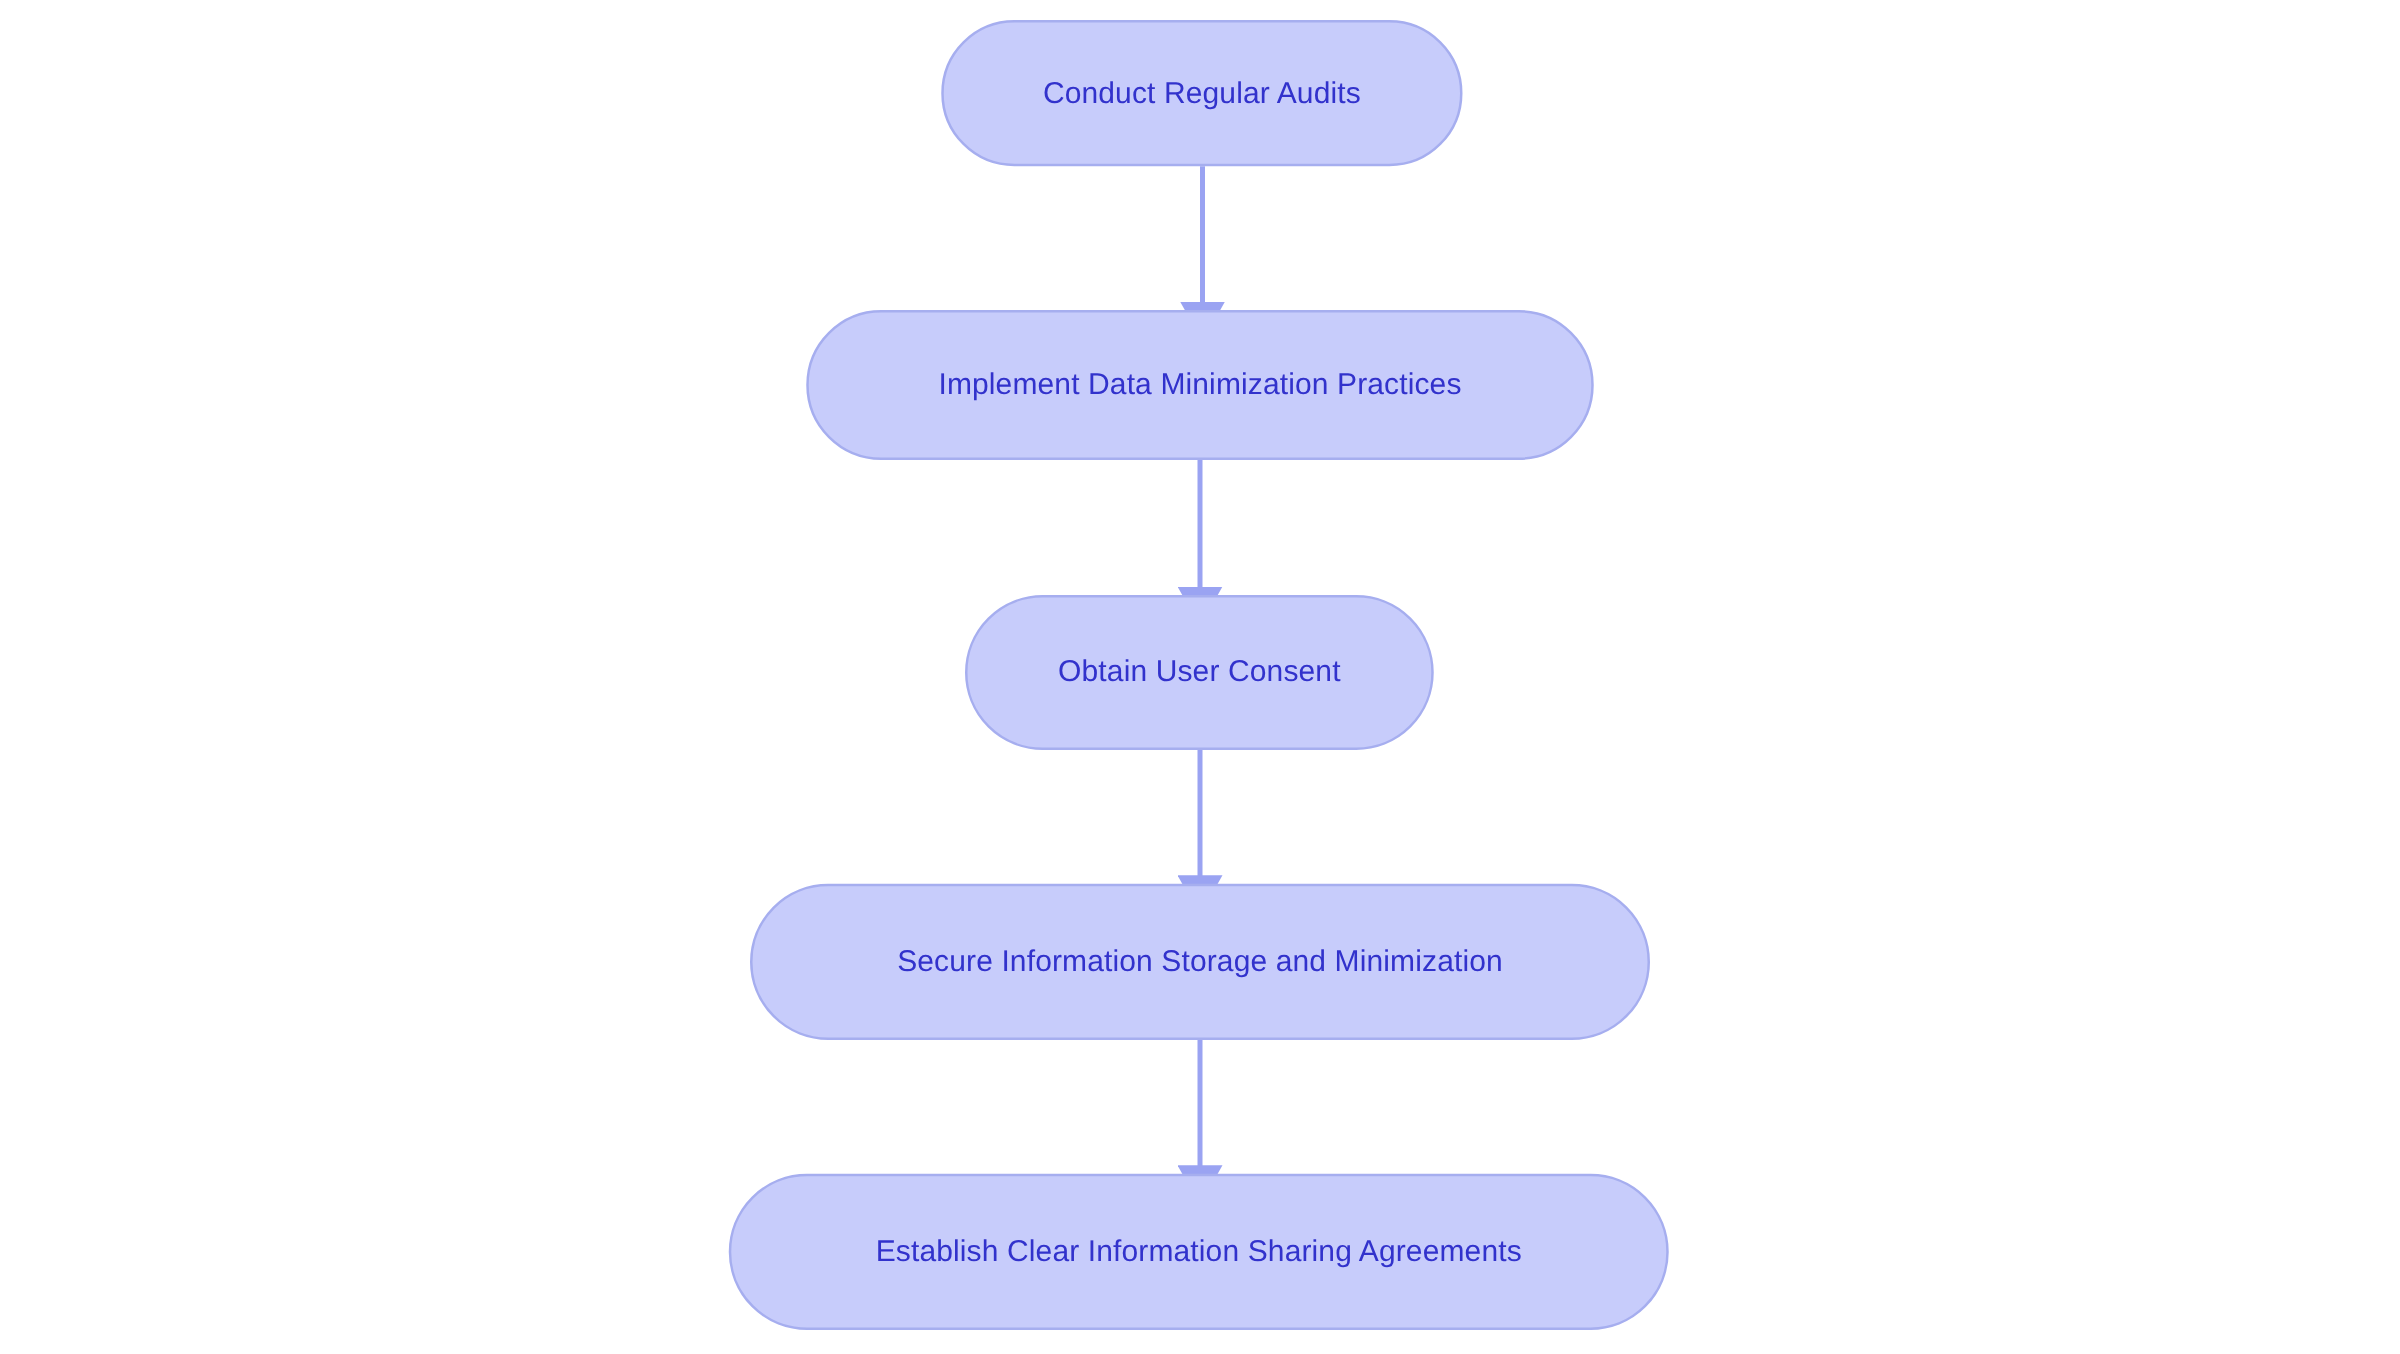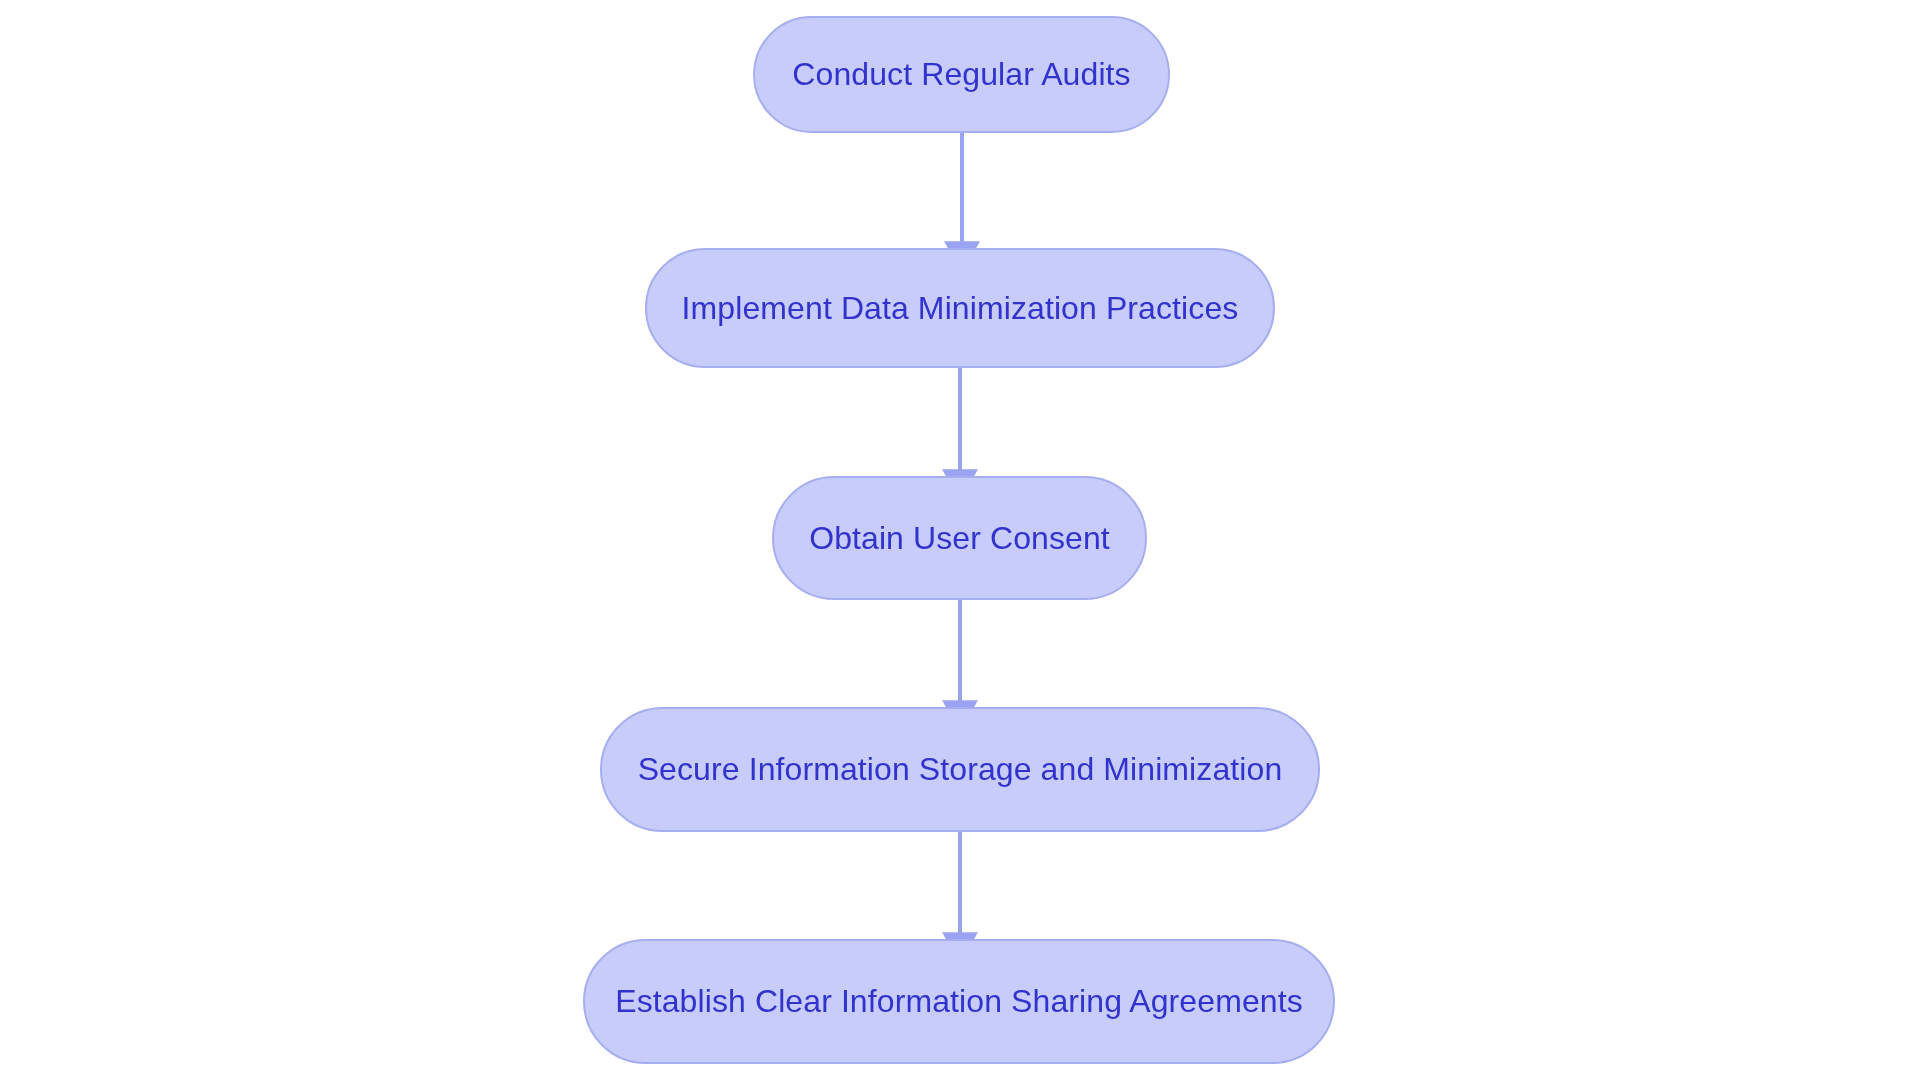--- a/index.html
+++ b/index.html
@@ -36,21 +36,21 @@
     justify-content: center;
     background: #c7ccfb;
     border: 2px solid #a6aeef;
     border-radius: 999px;
     text-align: center;
     padding: 0 28px;
   }
   .node-label {
     color: #3232cc;
     font-family: "Liberation Sans", sans-serif;
-    font-size: 32px;
+    font-size: 24px;
     font-weight: 400;
     line-height: 1.15;
     letter-spacing: 0.1px;
     white-space: nowrap;
   }
 </style>
 </head>
 <body>
 
 <div id="flowchart-canvas">

